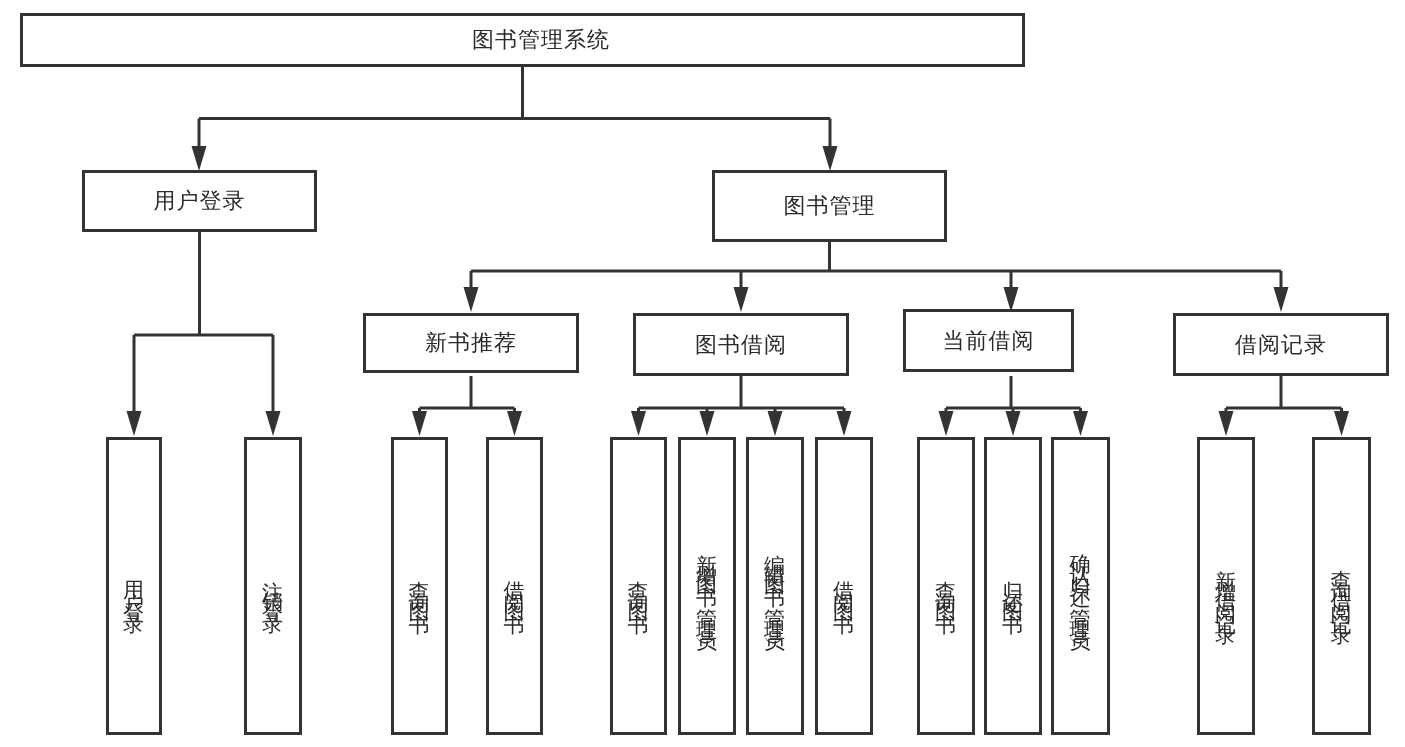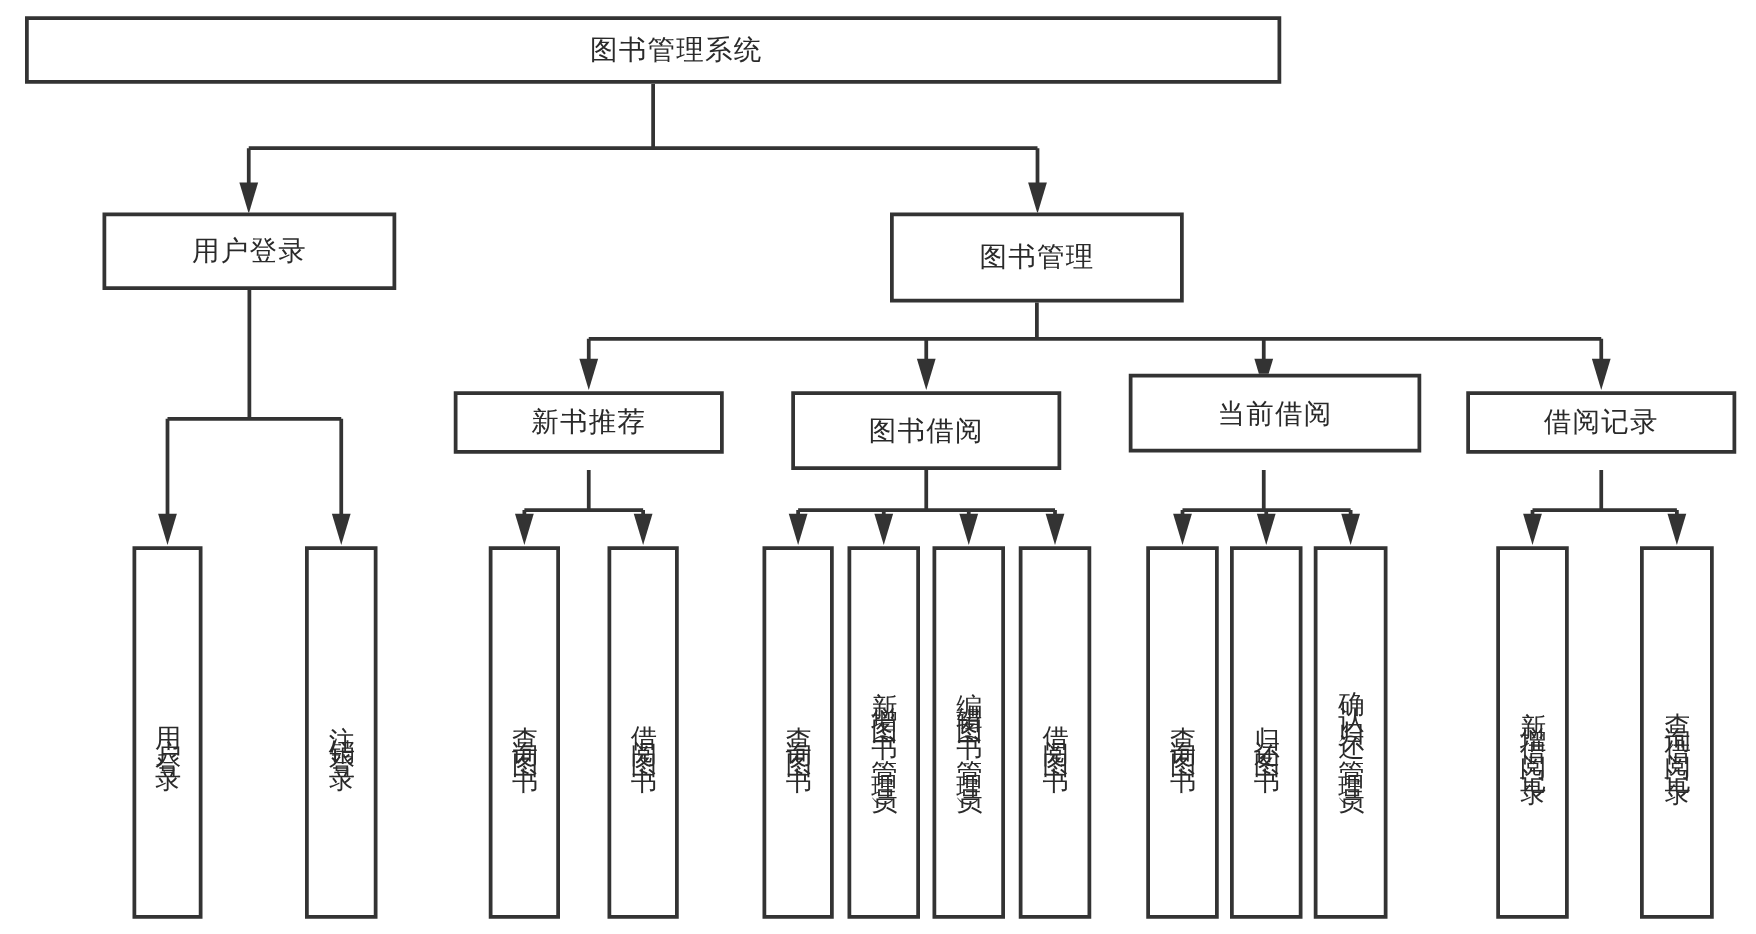--- a/index.html
+++ b/index.html
@@ -11,24 +11,24 @@
         border:3px solid #333333;background:#ffffff;box-sizing:border-box;
         font-size:22px;color:#2a2a2a;letter-spacing:1px;}
   .leaf{position:absolute;top:437px;height:298px;display:flex;align-items:center;justify-content:center;
         border:3px solid #333333;background:#ffffff;box-sizing:border-box;}
   .leaf span{writing-mode:vertical-rl;text-orientation:mixed;font-size:21px;
              letter-spacing:11px;line-height:1;color:#2a2a2a;}
   
   .b-root{left:20px;top:13px;width:1005px;height:54px;padding-left:37px;}
   .b-l2a{left:82px;top:170px;width:235px;height:62px;}
   .b-l2b{left:712px;top:170px;width:235px;height:72px;}
-  .b-l3a{left:363px;top:313px;width:216px;height:50px;}
+  .b-l3a{left:363px;top:313px;width:216px;height:60px;}
   .b-l3b{left:633px;top:313px;width:216px;height:63px;}
-  .b-l3c{left:903px;top:299px;width:234px;height:63px;}
-  .b-l3d{left:1173px;top:313px;width:216px;height:50px;}
+  .b-l3c{left:903px;top:309px;width:171px;height:63px;}
+  .b-l3d{left:1173px;top:313px;width:216px;height:63px;}
   
   .lf1{left:106px;width:56px;}  .lf2{left:244px;width:58px;}
   .lf3{left:391px;width:57px;}  .lf4{left:486px;width:57px;}
   .lf5{left:610px;width:57px;}  .lf6{left:678px;width:58px;}
   .lf7{left:746px;width:58px;}  .lf8{left:815px;width:58px;}
   .lf9{left:917px;width:58px;}  .lf10{left:984px;width:58px;}
   .lf11{left:1051px;width:59px;} .lf12{left:1197px;width:58px;}
   .lf13{left:1312px;width:59px;}
   .watermark{position:absolute;right:2px;bottom:3px;font-size:19px;z-index:5;
              color:rgba(219,113,113,0.62);letter-spacing:0.5px;white-space:nowrap;}

